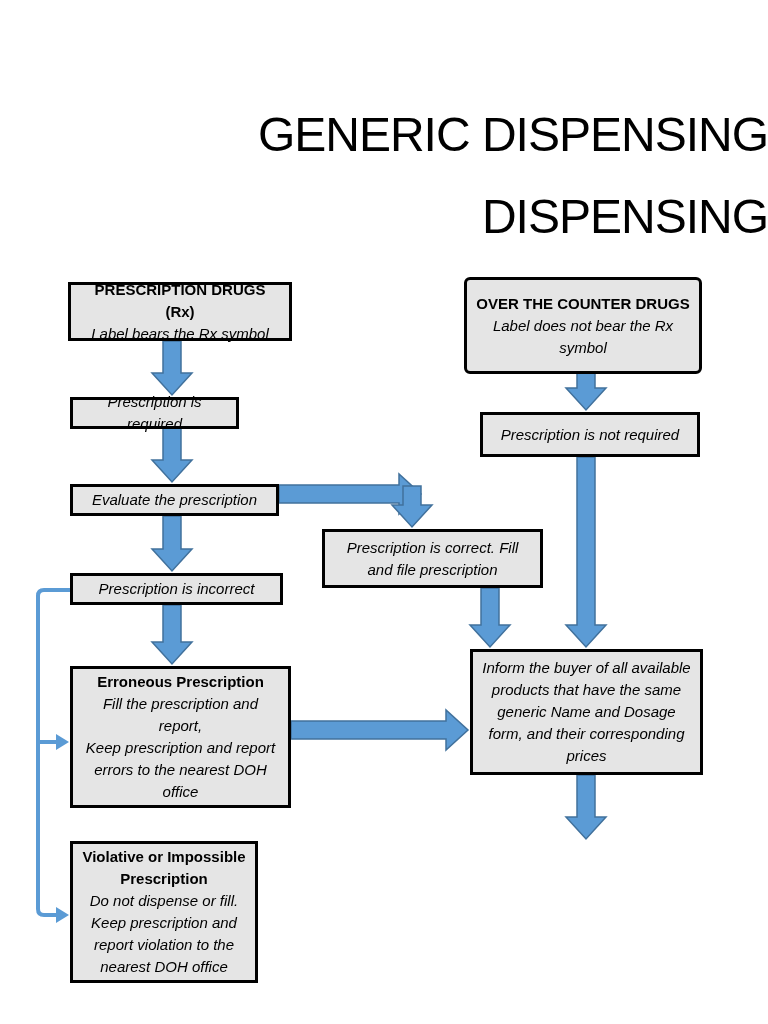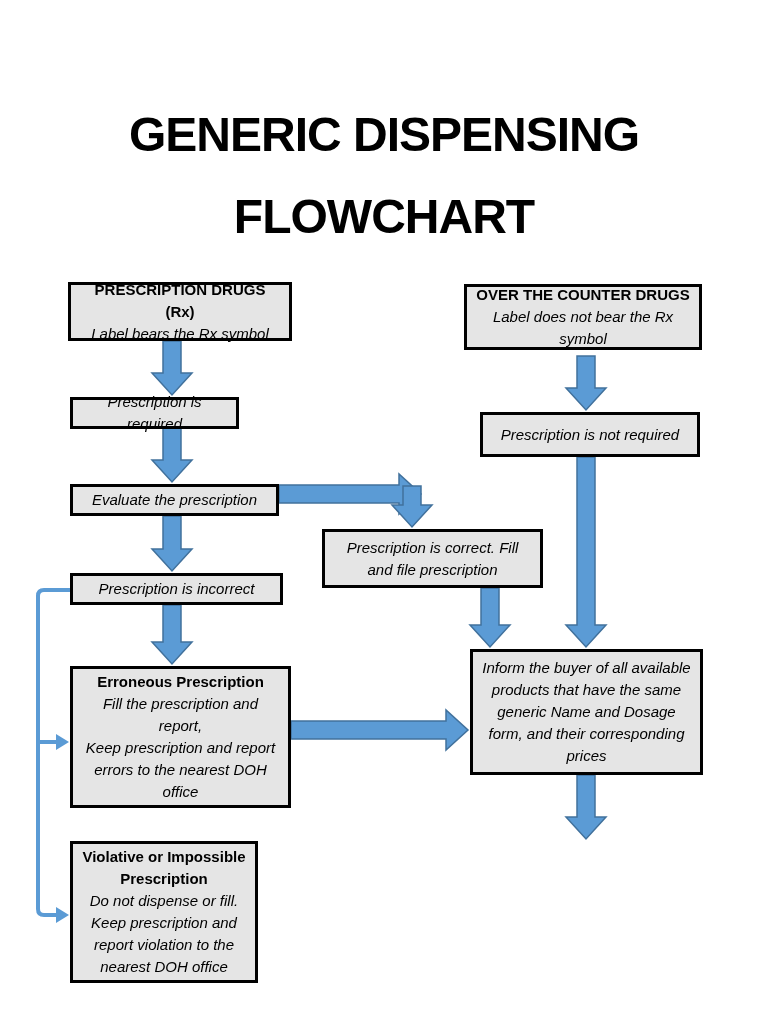--- a/index.html
+++ b/index.html
@@ -2,57 +2,57 @@
 <html style="--arrow-fill: #5b9bd5; --arrow-stroke: #41719c; --box-border: #000000; --text-color: #000000; --page-bg: #ffffff;"><head>
 <meta charset="utf-8">
 <style>
   html,body{margin:0;padding:0;background:#ffffff;}
   .canvas{
     position:relative;width:768px;height:1024px;background:var(--page-bg,#ffffff);
     font-family:"Liberation Sans",sans-serif;color:var(--text-color,#000);
     overflow:hidden;
   }
   .title{
-    position:absolute;left:0;right:0;top:94px;text-align:center;
-    font-size:48px;font-weight:700;letter-spacing:-1px;line-height:82px;
+    position:absolute;left:0;right:0;top:94px;text-align:right;
+    font-size:48px;font-weight:400;letter-spacing:-1px;line-height:82px;
     color:var(--text-color,#000);
   }
   .arrows{position:absolute;left:0;top:0;}
   .arrows polygon{fill:var(--arrow-fill,#5b9bd5);stroke:var(--arrow-stroke,#41719c);stroke-width:1.5;}
   .arrows path{fill:none;stroke:var(--arrow-fill,#5b9bd5);stroke-width:4;}
   .arrows polygon.head{stroke:none;}
   .node{
     position:absolute;box-sizing:border-box;background:#e5e5e5;
     border:3px solid var(--box-border,#000);
     display:flex;flex-direction:column;justify-content:center;align-items:center;
     text-align:center;font-size:15px;line-height:22px;padding:2px 8px;
   }
   .nt{font-weight:700;}
   .nb{font-weight:400;white-space:pre-line;font-style:italic;}
   
   .n-rx        {left:68px;  top:282px; width:224px; height:59px;}
-  .n-otc       {left:464px; top:284px; width:238px; height:66px;}
+  .n-otc       {left:464px; top:277px; width:238px; height:97px;border-radius:6px;}
   .n-required  {left:70px;  top:397px; width:169px; height:32px;}
   .n-notreq    {left:480px; top:412px; width:220px; height:45px;}
   .n-evaluate  {left:70px;  top:484px; width:209px; height:32px;}
   .n-correct   {left:322px; top:529px; width:221px; height:59px;}
   .n-incorrect {left:70px;  top:573px; width:213px; height:32px;}
   .n-erroneous {left:70px;  top:666px; width:221px; height:142px;}
   .n-inform    {left:470px; top:649px; width:233px; height:126px;}
   .n-violative {left:70px;  top:841px; width:188px; height:142px;}
   .n-dispense  {left:470px; top:841px; width:232px; height:56px;}
 </style>
 </head>
 <body>
 
 <div class="canvas">
 
   <div class="title">
     <div>GENERIC DISPENSING</div>
-    <div>FLOWCHART</div>
+    <div>DISPENSING</div>
   </div>
 
   <svg class="arrows" width="768" height="1024" viewBox="0 0 768 1024">
 
     <polygon points="163,341 181,341 181,373 192,373 172,395 152,373 163,373"></polygon>
     <polygon points="163,428 181,428 181,460 192,460 172,482 152,460 163,460"></polygon>
     <polygon points="163,516 181,516 181,549 192,549 172,571 152,549 163,549"></polygon>
     <polygon points="163,605 181,605 181,642 192,642 172,664 152,642 163,642"></polygon>
 
     <polygon points="279,485 399,485 399,474 421,494 399,514 399,503 279,503"></polygon>

